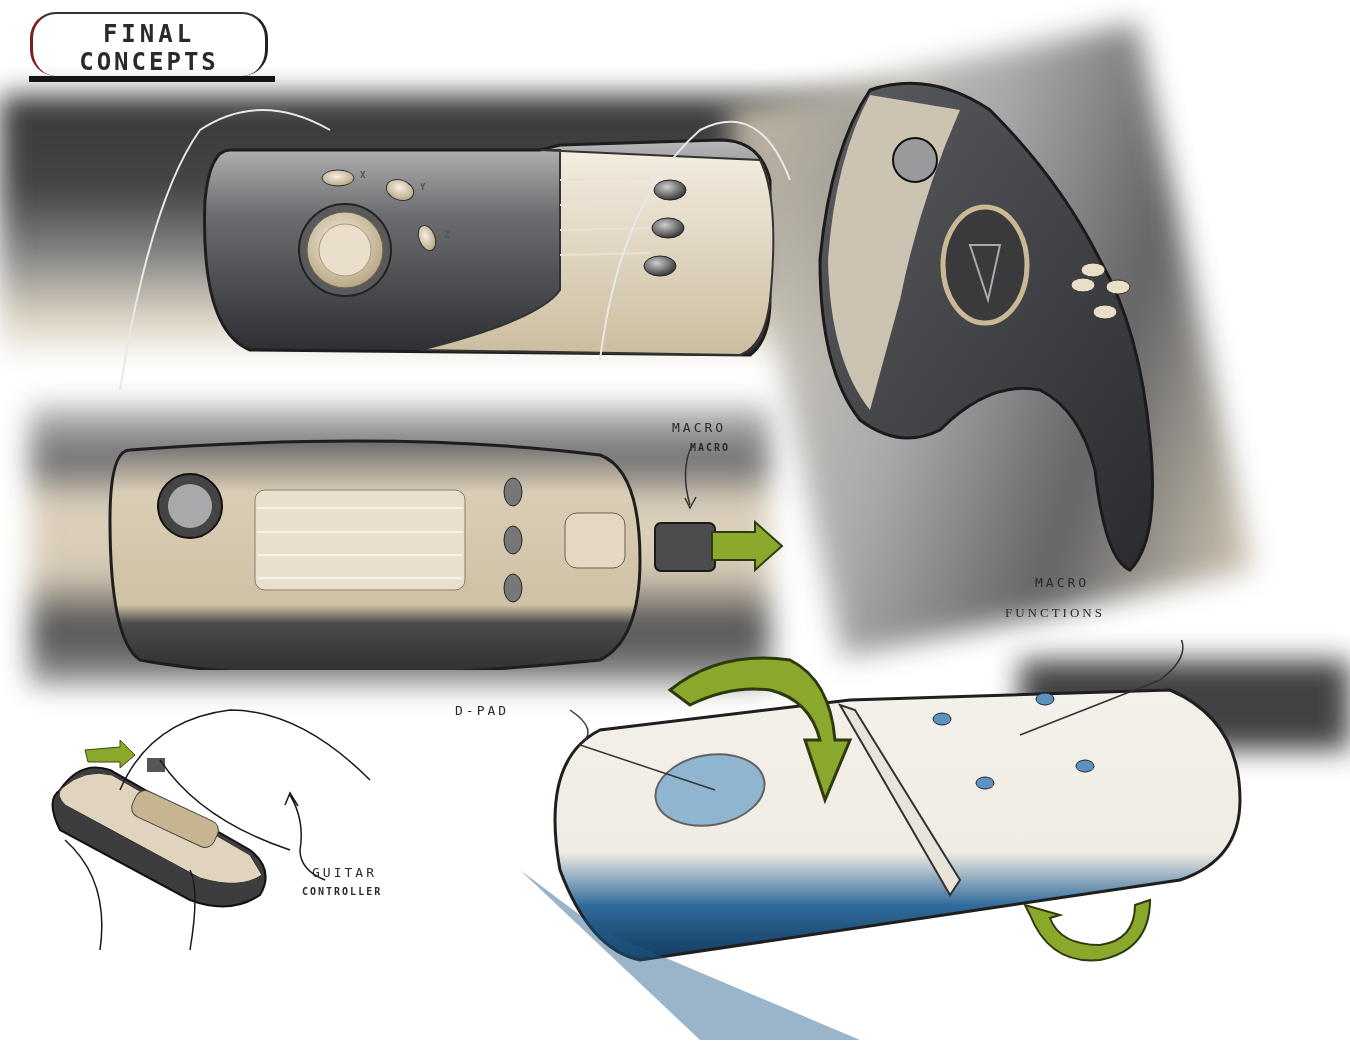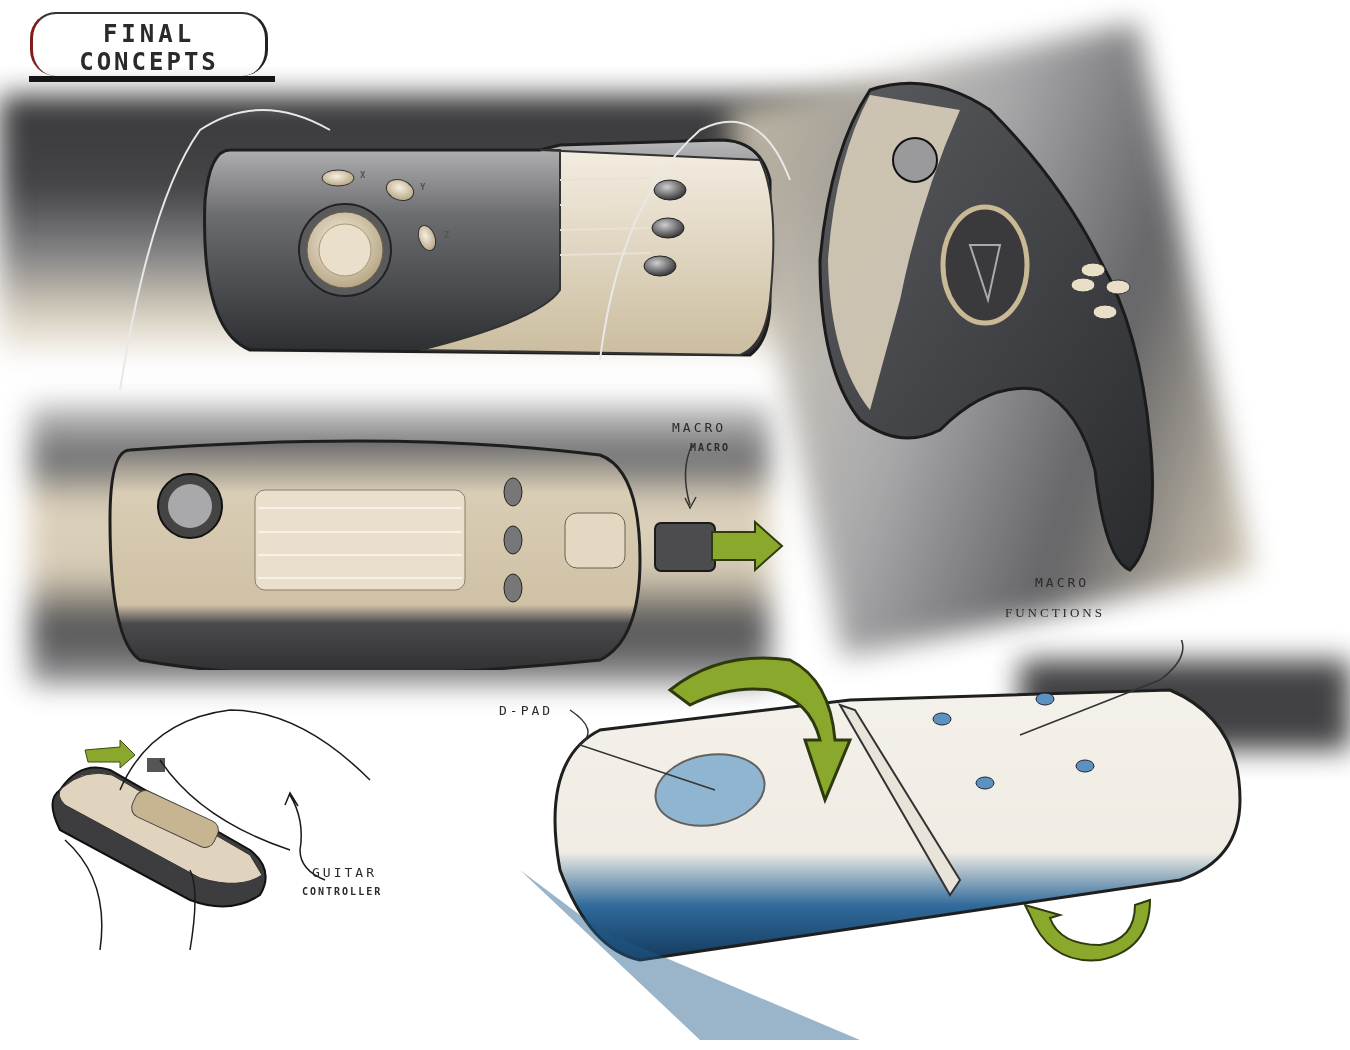--- a/index.html
+++ b/index.html
@@ -184,15 +184,15 @@
 
   <path d="M670,690 Q720,650 790,660 Q830,680 835,740 L850,740 L825,800 L805,740 L820,740 Q810,700 770,690 Q730,685 690,705 Z" fill="#8aa82c" stroke="#2e3a0e" stroke-width="3"></path>
 
   <path d="M1030,915 Q1050,965 1100,960 Q1150,950 1150,900 L1135,905 Q1135,940 1100,945 Q1060,945 1050,918 L1060,915 L1025,905 Z" fill="#8aa82c" stroke="#2e3a0e" stroke-width="2"></path>
 
   <path d="M570,710 Q600,730 580,745 L715,790" fill="none" stroke="#333" stroke-width="1.5"></path>
   <path d="M1170,625 Q1200,650 1160,680 L1020,735" fill="none" stroke="#333" stroke-width="1.5"></path>
 
   <path d="M520,870 L700,1040 L860,1040 L600,930 Z" fill="#1f5a8a" opacity=".45"></path>
 </svg>
-<span class="abs note" style="left:455px;top:703px;margin-left:44px;">D-PAD</span>
+<span class="abs note" style="left:455px;top:703px;">D-PAD</span>
 <span class="abs note" style="left:1035px;top:575px;">MACRO</span>
 <span class="abs note" style="left:1005px;top:605px;font-family:Liberation Serif, serif;">FUNCTIONS</span>
 
 </body></html>

